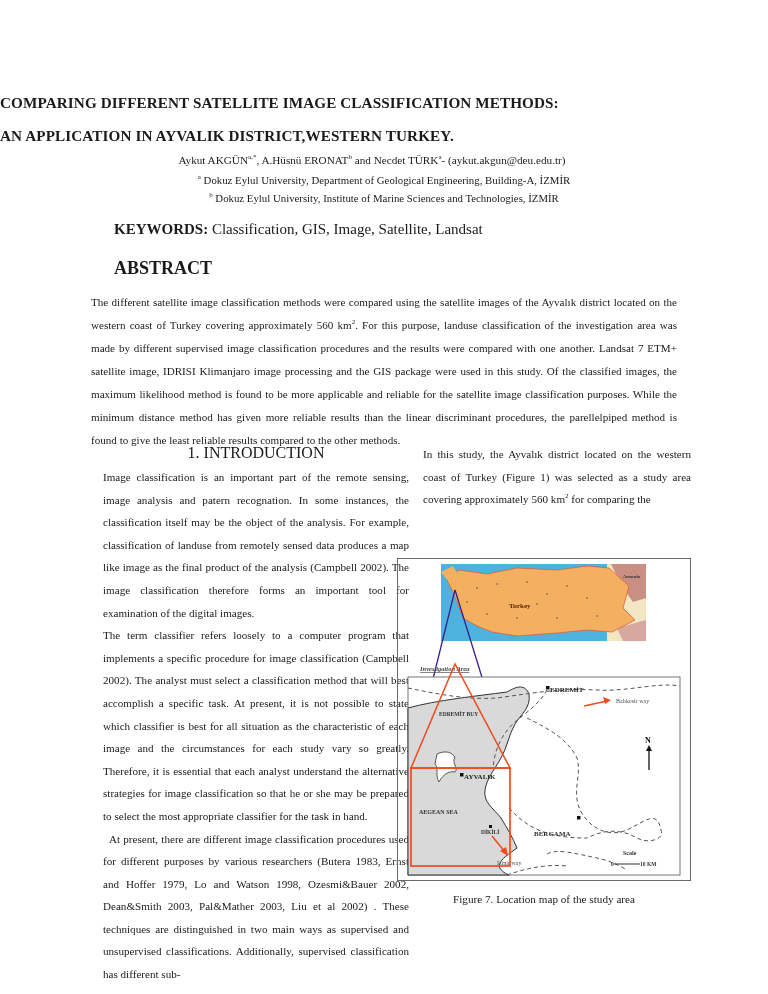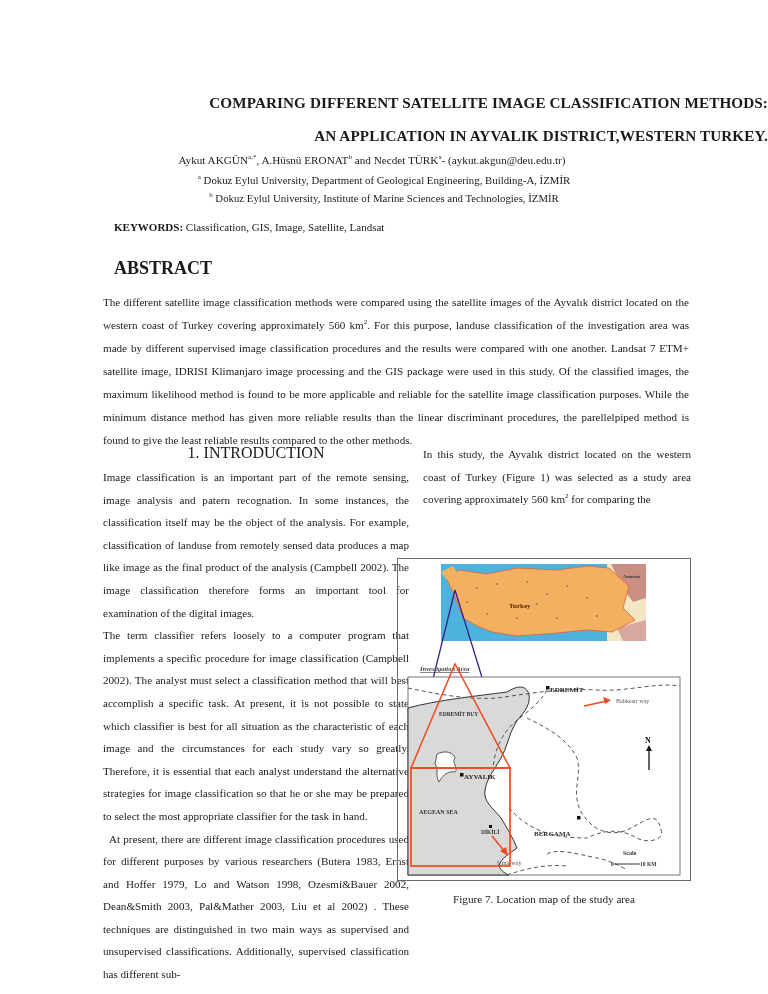--- a/index.html
+++ b/index.html
@@ -1,26 +1,26 @@
 <!DOCTYPE html>
 <html><head>
 <meta charset="utf-8">
 <style>
   html, body { margin: 0; padding: 0; background: #ffffff; }
   body { width: 768px; height: 994px; position: relative; overflow: hidden;
          font-family: "Liberation Serif", "DejaVu Serif", serif; color: #1a1a1a; }
   .abs { position: absolute; }
-  .title { left: 0; width: 768px; text-align: right; font-weight: bold; font-size: 15.2px; letter-spacing: 0.1px; }
+  .title { left: 0; width: 768px; text-align: left; font-weight: bold; font-size: 15.2px; letter-spacing: 0.1px; }
   .authors { left: 0; width: 744px; text-align: center; font-size: 11.2px; }
   .affil { left: 0; width: 768px; text-align: center; font-size: 10.8px; }
   sup { font-size: 7px; vertical-align: super; line-height: 0; }
-  .kw { left: 114px; top: 221px; font-size: 11px; }
+  .kw { left: 114px; top: 221px; font-size: 15px; }
   .kw b { font-weight: bold; }
   .abstract-h { left: 114px; top: 258px; font-size: 18px; font-weight: bold; }
-  .abstract-body { left: 103px; top: 291px; width: 586px; font-size: 11.1px; line-height: 23px; text-align: justify; }
+  .abstract-body { left: 91px; top: 291px; width: 586px; font-size: 11.1px; line-height: 23px; text-align: justify; }
   .col { font-size: 11.1px; line-height: 22.6px; text-align: justify; }
   .col-left { left: 103px; top: 466px; width: 306px; }
   .col-right { left: 423px; top: 443px; width: 268px; }
   .sec-h { left: 103px; top: 444px; width: 306px; text-align: center; font-weight: normal; font-size: 16px; }
   .col p { margin: 0; }
   .indent { text-indent: 6px; }
   .fig-frame { left: 397px; top: 558px; width: 294px; height: 323px; border: 1.5px solid #6a6a6a; box-sizing: border-box; }
   .caption { left: 397px; top: 893px; width: 294px; text-align: center; font-size: 11.2px; }
   svg text { font-family: "Liberation Serif", "DejaVu Serif", serif; }
 </style>

